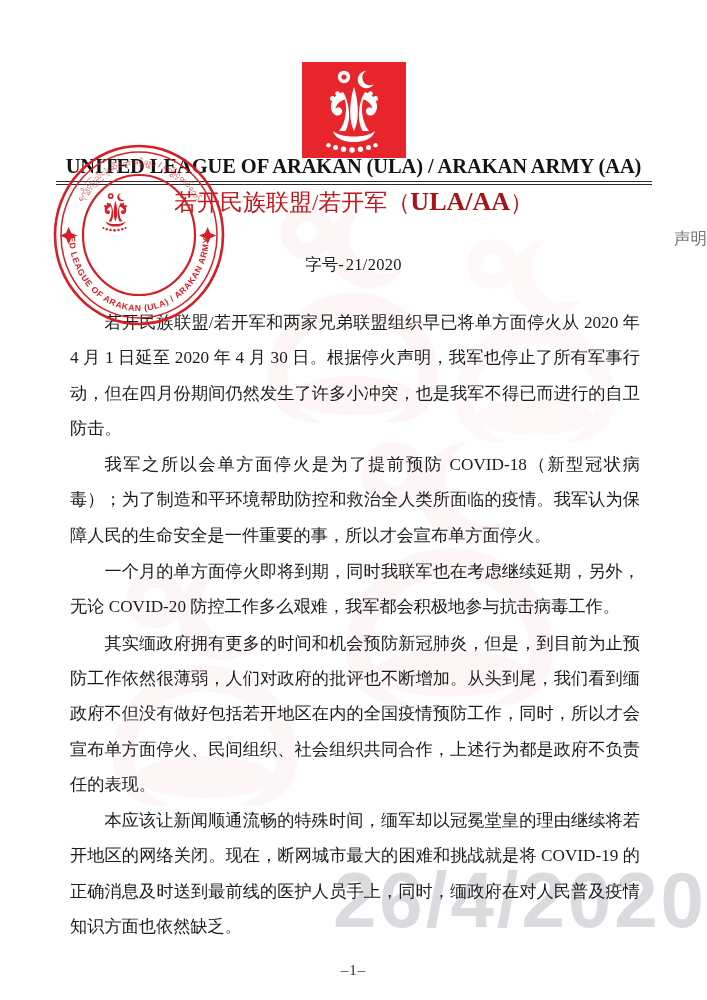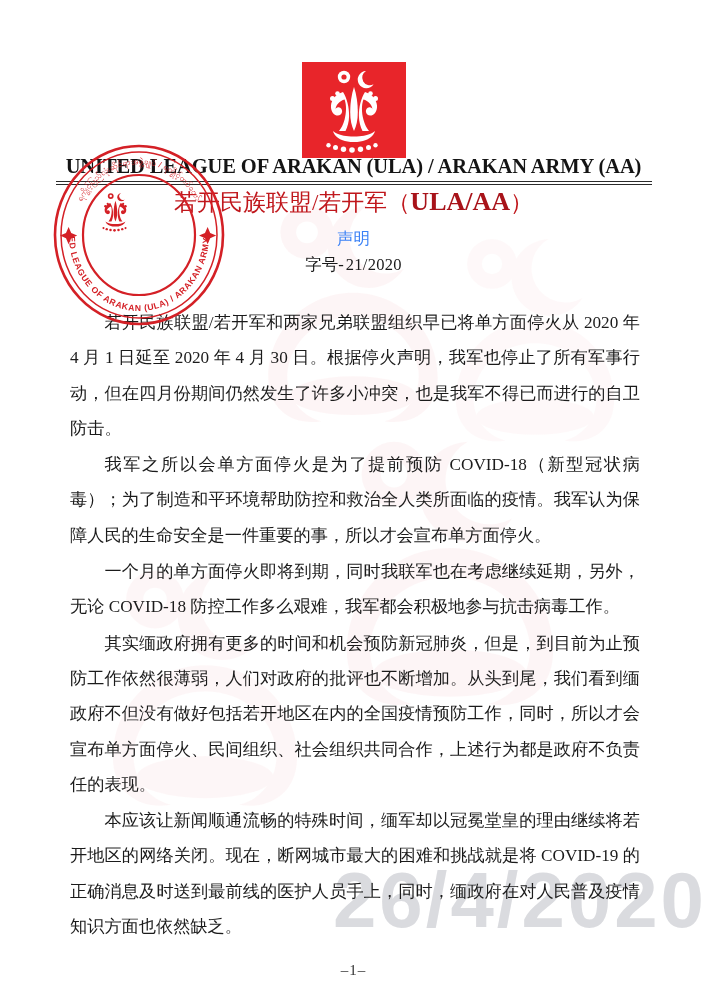--- a/index.html
+++ b/index.html
@@ -111,23 +111,23 @@
     font-weight: bold;
     font-size: 26px;
     color: #a8131a;
   }
 
   .doc-type {
     position: absolute;
     left: 0;
     right: 0;
     top: 228px;
-    text-align: center;
+    text-align: right;
     font-size: 16.5px;
-    color: #3b82f6;
+    color: #737373;
   }
   .doc-no {
     position: absolute;
     left: 0;
     right: 0;
     top: 254px;
     text-align: center;
     font-size: 16.5px;
     color: #1a1a1a;
   }
@@ -328,21 +328,21 @@
           <circle cx="66.5" cy="85.5" r="2.5"></circle>
           <circle cx="73.5" cy="83.2" r="2.2"></circle>
           <circle cx="26.5" cy="83.2" r="2.2"></circle>
         </g>
       </svg>
     </div>
 
     <div class="body-text">
       <p>若开民族联盟/若开军和两家兄弟联盟组织早已将单方面停火从 2020 年 4 月 1 日延至 2020 年 4 月 30 日。根据停火声明，我军也停止了所有军事行动，但在四月份期间仍然发生了许多小冲突，也是我军不得已而进行的自卫防击。</p>
       <p>我军之所以会单方面停火是为了提前预防 COVID-18（新型冠状病毒）；为了制造和平环境帮助防控和救治全人类所面临的疫情。我军认为保障人民的生命安全是一件重要的事，所以才会宣布单方面停火。</p>
-      <p>一个月的单方面停火即将到期，同时我联军也在考虑继续延期，另外，无论 COVID-18 防控工作多么艰难，我军都会积极地参与抗击病毒工作。</p>
+      <p>一个月的单方面停火即将到期，同时我联军也在考虑继续延期，另外，无论 COVID-20 防控工作多么艰难，我军都会积极地参与抗击病毒工作。</p>
       <p>其实缅政府拥有更多的时间和机会预防新冠肺炎，但是，到目前为止预防工作依然很薄弱，人们对政府的批评也不断增加。从头到尾，我们看到缅政府不但没有做好包括若开地区在内的全国疫情预防工作，同时，所以才会宣布单方面停火、民间组织、社会组织共同合作，上述行为都是政府不负责任的表现。</p>
       <p>本应该让新闻顺通流畅的特殊时间，缅军却以冠冕堂皇的理由继续将若开地区的网络关闭。现在，断网城市最大的困难和挑战就是将 COVID-19 的正确消息及时送到最前线的医护人员手上，同时，缅政府在对人民普及疫情知识方面也依然缺乏。</p>
     </div>
 
     <div class="footer">–1–</div>
 
   </div>
 </div>
 
 </body></html>

